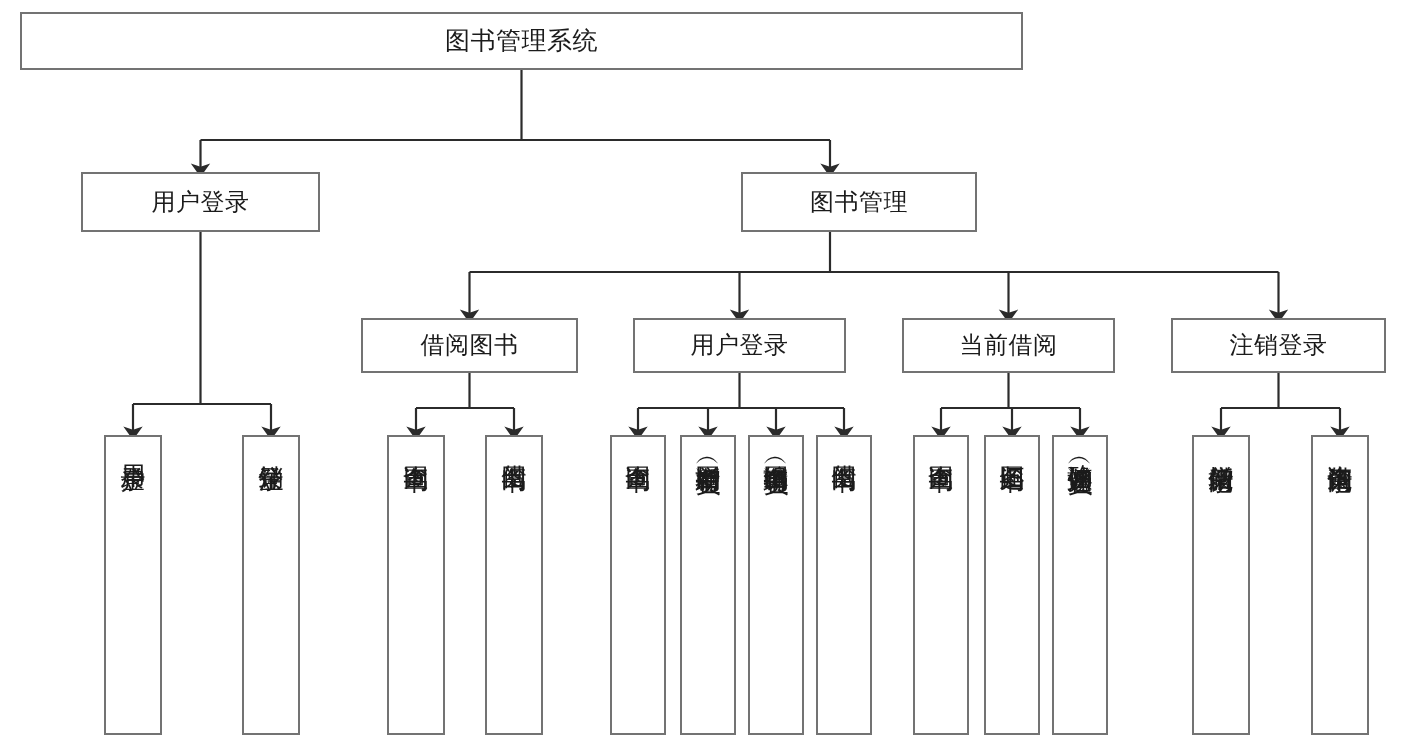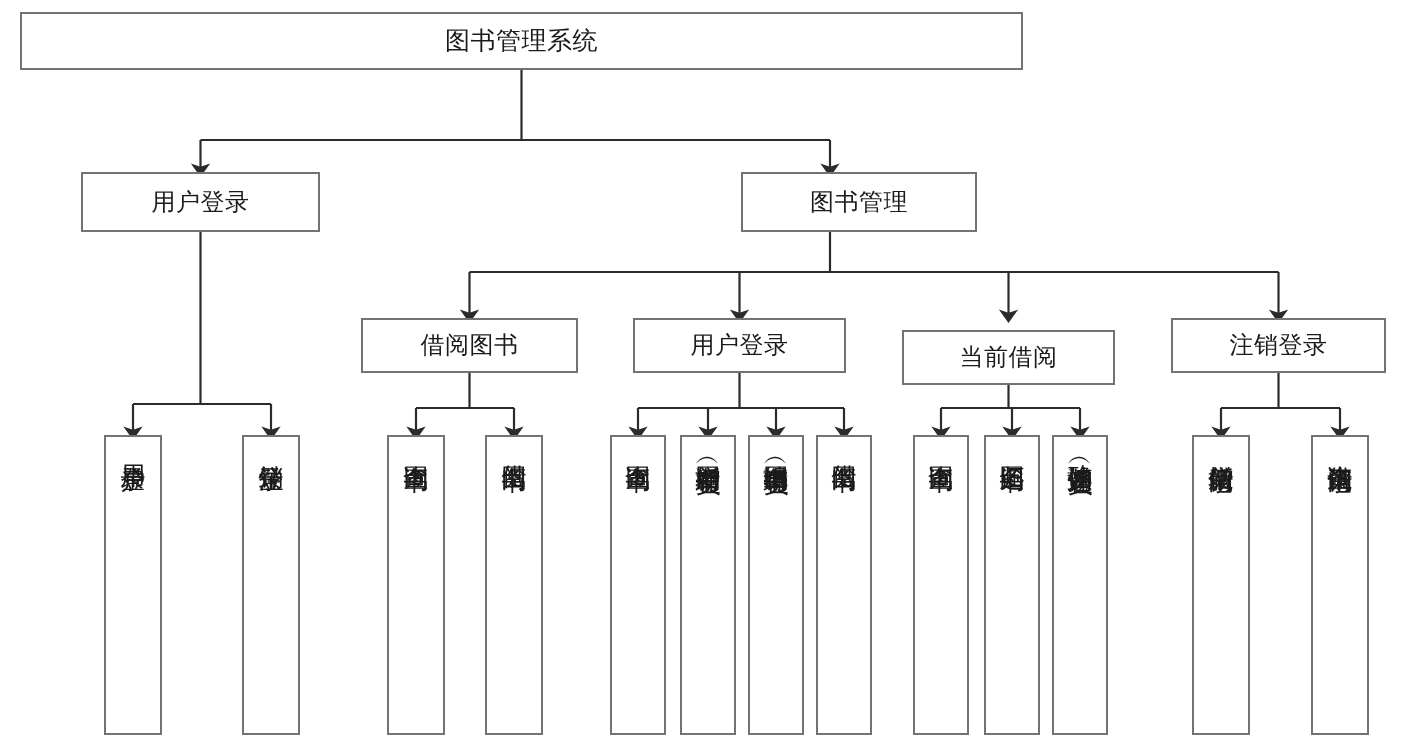--- a/index.html
+++ b/index.html
@@ -122,21 +122,21 @@
       </div>
       <div class="node horiz" style="left: 712px; top: 172px; width: 236px; height: 60px; margin-left: 29px;">
         <span class="label">图书管理</span>
       </div>
       <div class="node horiz" style="left: 361px; top: 318px; width: 217px; height: 55px;">
         <span class="label">借阅图书</span>
       </div>
       <div class="node horiz" style="left: 633px; top: 318px; width: 213px; height: 55px;">
         <span class="label">用户登录</span>
       </div>
-      <div class="node horiz" style="left: 902px; top: 330px; width: 213px; height: 55px;">
+      <div class="node horiz" style="left: 902px; top: 318px; width: 213px; height: 55px;">
         <span class="label">当前借阅</span>
       </div>
       <div class="node horiz" style="left: 1171px; top: 318px; width: 215px; height: 55px;">
         <span class="label">注销登录</span>
       </div>
       <div class="node vert" style="left: 104px; top: 435px; width: 58px; height: 300px;">
         <span class="label">用户登录</span>
       </div>
       <div class="node vert" style="left: 242px; top: 435px; width: 58px; height: 300px;">
         <span class="label">注销登录</span>

